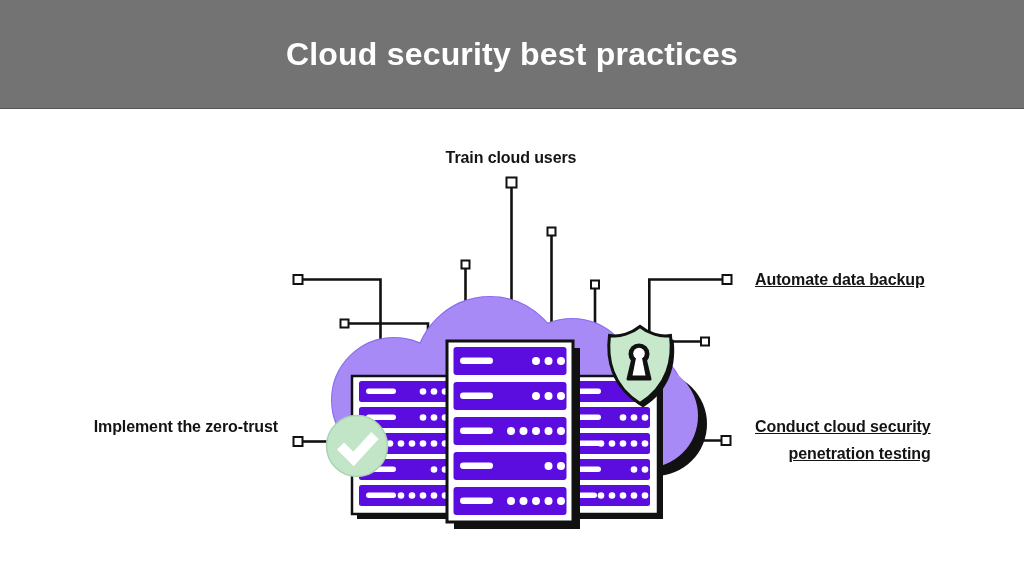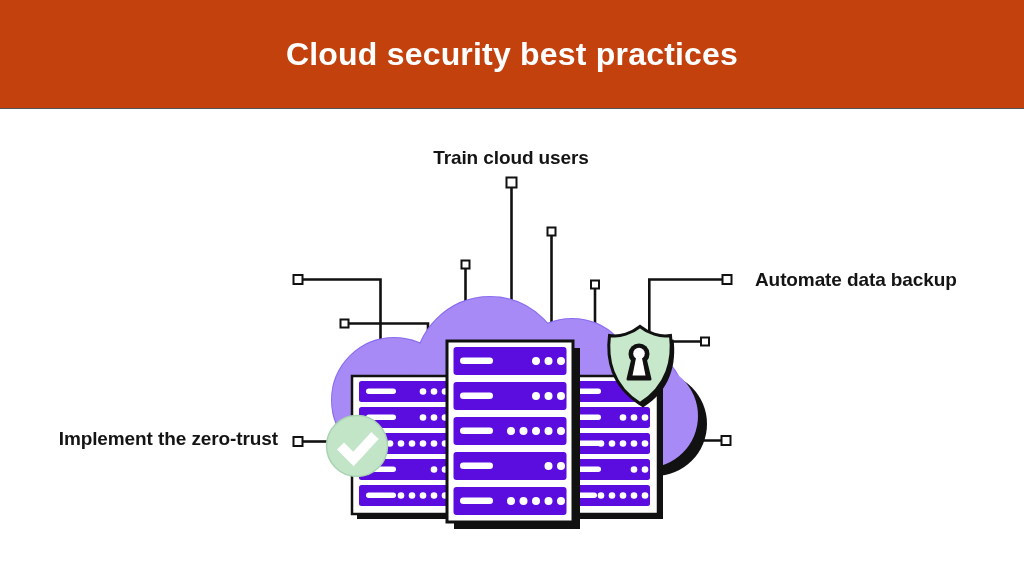--- a/index.html
+++ b/index.html
@@ -1,26 +1,26 @@
 <!DOCTYPE html>
 <html><head>
 <meta charset="utf-8">
 <style>
   html,body{margin:0;padding:0;background:#fff;}
   .stage{position:relative;width:1024px;height:576px;overflow:hidden;background:#ffffff;
          font-family:"Liberation Sans",sans-serif;}
-  .header{position:absolute;left:0;top:0;width:1024px;height:108px;background:#c2410c;
+  .header{position:absolute;left:0;top:0;width:1024px;height:108px;background:#737373;
           display:flex;align-items:center;justify-content:center;border-bottom:1px solid #555;}
   .title{color:#fff;font-size:32px;font-weight:600;letter-spacing:.2px;}
   .illustration{position:absolute;left:0;top:0;width:1024px;height:576px;}
-  .label{position:absolute;color:#141414;font-size:19px;font-weight:700;line-height:27px;
+  .label{position:absolute;color:#141414;font-size:16px;font-weight:700;line-height:27px;
          letter-spacing:-.1px;white-space:nowrap;}
   .label.center{transform:translateX(-50%);}
   .label.right{text-align:right;}
-  .label.left{text-align:right;}
+  .label.left{text-align:right;text-decoration:underline;}
 </style>
 </head>
 <body>
 
 <div class="stage">
 
   <div class="header">
     <div class="title">Cloud security best practices</div>
   </div>
 
@@ -192,18 +192,22 @@
 
   <div class="label center" style="left:511px;top:144px;">
     <span>Train cloud users</span>
   </div>
 
 
   <div class="label left" style="left:755px;top:266px;">
     <span>Automate data backup</span>
   </div>
 
-  <div class="label right" style="right:746px;top:413px;margin-top:12px;">
+  <div class="label right" style="right:746px;top:413px;">
     <div>Implement the zero-trust</div>
   </div>
 
+  <div class="label left" style="left:755px;top:413px;">
+    <div>Conduct cloud security</div>
+    <div>penetration testing</div>
+  </div>
 
 </div>
 
 </body></html>

